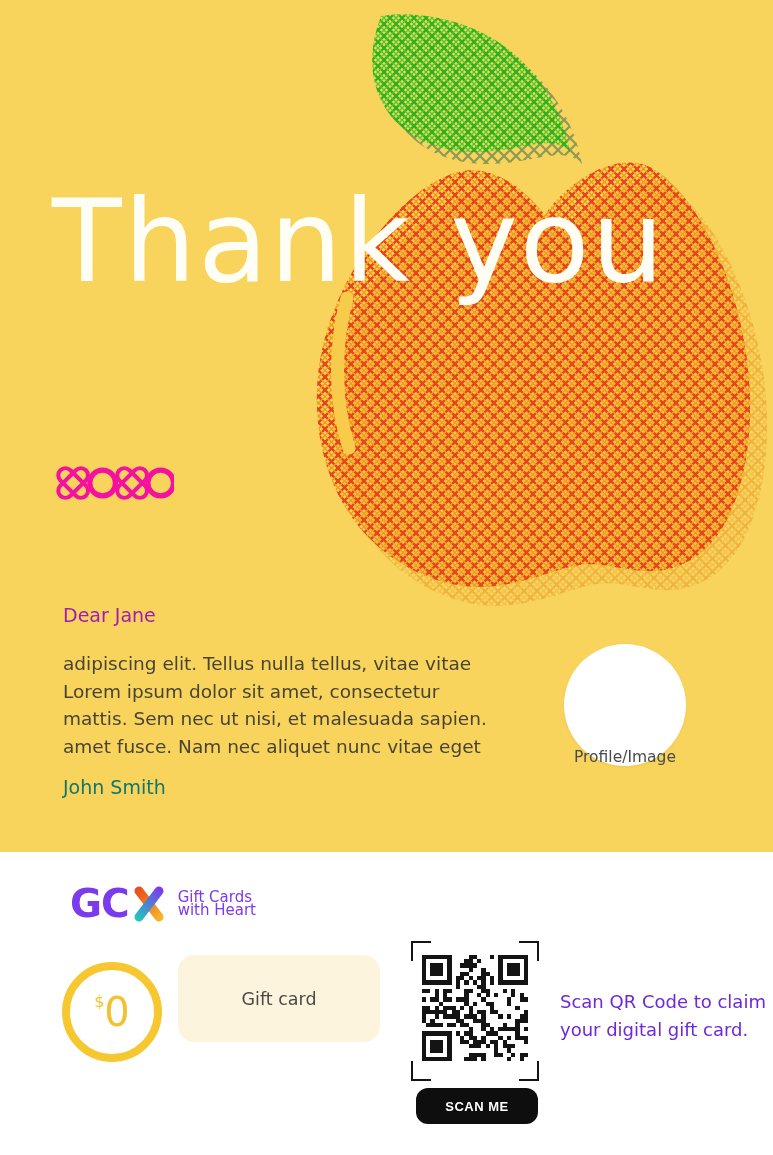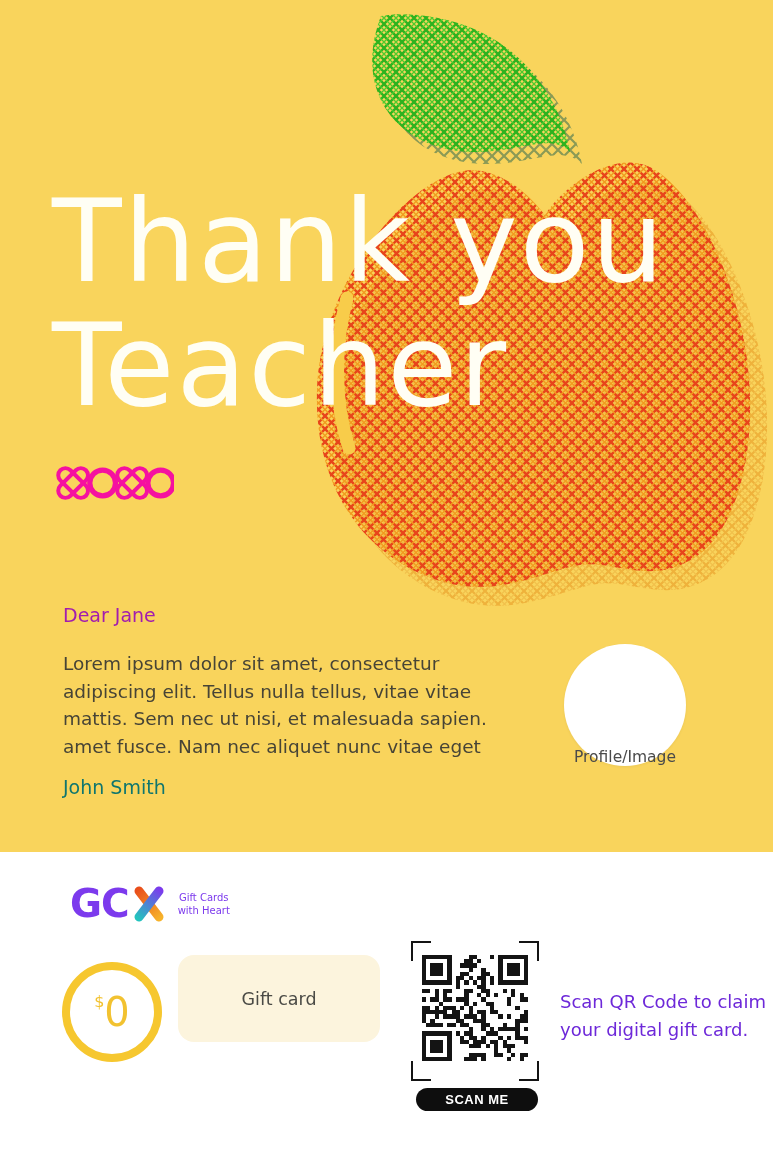--- a/index.html
+++ b/index.html
@@ -26,42 +26,42 @@
   .profile-circle{
     position:absolute;left:564px;top:644px;width:122px;height:122px;border-radius:50%;
     background:#ffffff;display:flex;align-items:flex-end;justify-content:center;
     font-size:15.5px;color:#4A4A4A;box-shadow:0 1px 3px rgba(0,0,0,.06);
   }
   
   .footer{position:absolute;left:0;top:852px;width:773px;height:303px;background:#ffffff;}
   .logo{position:absolute;left:70px;top:30px;display:flex;align-items:center;}
   .logo-wordmark{font-size:39px;font-weight:700;color:#7C3AED;letter-spacing:-1px;line-height:40px;}
   .logo-x{width:44px;height:44px;margin-left:-2px;}
-  .logo-tagline{margin-left:7px;color:#7C3AED;font-size:10px;line-height:13.5px;font-weight:500;text-align:center;}
+  .logo-tagline{margin-left:7px;color:#7C3AED;font-size:15px;line-height:13.5px;font-weight:500;}
   .price-circle{
     position:absolute;left:62px;top:110px;width:100px;height:100px;border-radius:50%;
     background:#ffffff;border:8px solid #F6C72F;display:flex;align-items:center;justify-content:center;
     color:#F2C230;
   }
   .price-currency{font-size:16px;align-self:flex-start;margin-top:22px;}
   .price-value{font-size:40px;font-weight:400;}
   .gift-card{
     position:absolute;left:178px;top:103px;width:202px;height:87px;border-radius:16px;
     background:#FCF4DD;display:flex;align-items:center;justify-content:center;
     font-size:17.5px;color:#4A4A45;cursor:pointer;
   }
   .qr-frame{position:absolute;left:411px;top:89px;width:128px;height:140px;}
   .qr-frame .corner{position:absolute;width:20px;height:20px;}
   .corner.tl{left:0;top:0;border-left:2.5px solid #141414;border-top:2.5px solid #141414;}
   .corner.tr{right:0;top:0;border-right:2.5px solid #141414;border-top:2.5px solid #141414;}
   .corner.bl{left:0;bottom:0;border-left:2.5px solid #141414;border-bottom:2.5px solid #141414;}
   .corner.br{right:0;bottom:0;border-right:2.5px solid #141414;border-bottom:2.5px solid #141414;}
   .qr-code{position:absolute;left:11px;top:14px;width:106px;height:106px;background:#ffffff;}
   .scan-pill{
-    position:absolute;left:416px;top:236px;width:122px;height:23px;border-radius:12px;
+    position:absolute;left:416px;top:236px;width:122px;height:36px;border-radius:12px;
     background:#0E0E0E;color:#ffffff;display:flex;align-items:center;justify-content:center;
     font-family:"Liberation Sans",sans-serif;font-size:13px;font-weight:700;letter-spacing:.5px;
     cursor:pointer;
     text-align:right;
   }
   .scan-text{position:absolute;left:560px;top:136px;font-size:18px;line-height:27.5px;color:#6d28d9;}
   .scan-text div{white-space:nowrap;}
 </style>
 </head>
 <body>
@@ -95,43 +95,42 @@
 
       <path d="M347,298 C334,345 334,402 349,448" stroke="#F8CC4A" stroke-width="13" stroke-linecap="round" fill="none"></path>
 
       <path transform="translate(12,12)" d="M381,16 C352,92 398,150 472,152 C520,153 550,132 570,152 C560,96 520,42 458,23 C432,15 402,12 381,16 Z" fill="url(#hatchLeafShadow)"></path>
 
       <path d="M381,16 C352,92 398,150 472,152 C520,153 550,132 570,152 C560,96 520,42 458,23 C432,15 402,12 381,16 Z" fill="url(#hatchLeaf)"></path>
     </svg>
 
     <div class="hero-title">
       <div>Thank you</div>
-      <div>Teacher</div>
     </div>
 
     <svg class="xoxo" viewBox="0 0 124 40" aria-hidden="true">
       <g stroke="#F511A0" fill="none">
         <g transform="translate(18,20)">
           <rect x="-19" y="-7.5" width="38" height="15" rx="7.5" stroke-width="4.2" transform="rotate(45)"></rect>
           <rect x="-19" y="-7.5" width="38" height="15" rx="7.5" stroke-width="4.2" transform="rotate(-45)"></rect>
         </g>
         <circle cx="49" cy="20" r="13.5" stroke-width="5.5"></circle>
         <g transform="translate(80,20)">
           <rect x="-19" y="-7.5" width="38" height="15" rx="7.5" stroke-width="4.2" transform="rotate(45)"></rect>
           <rect x="-19" y="-7.5" width="38" height="15" rx="7.5" stroke-width="4.2" transform="rotate(-45)"></rect>
         </g>
         <circle cx="110" cy="20" r="13.5" stroke-width="5.5"></circle>
       </g>
     </svg>
 
     <div class="greeting">Dear Jane</div>
 
     <div class="message">
+      <div>adipiscing elit. Tellus nulla tellus, vitae vitae</div>
       <div>Lorem ipsum dolor sit amet, consectetur</div>
-      <div>adipiscing elit. Tellus nulla tellus, vitae vitae</div>
       <div>mattis. Sem nec ut nisi, et malesuada sapien.</div>
       <div>amet fusce. Nam nec aliquet nunc vitae eget</div>
     </div>
 
     <div class="sender">John Smith</div>
 
     <div class="profile-circle">
       <span>Profile/Image</span>
     </div>
   </div>

